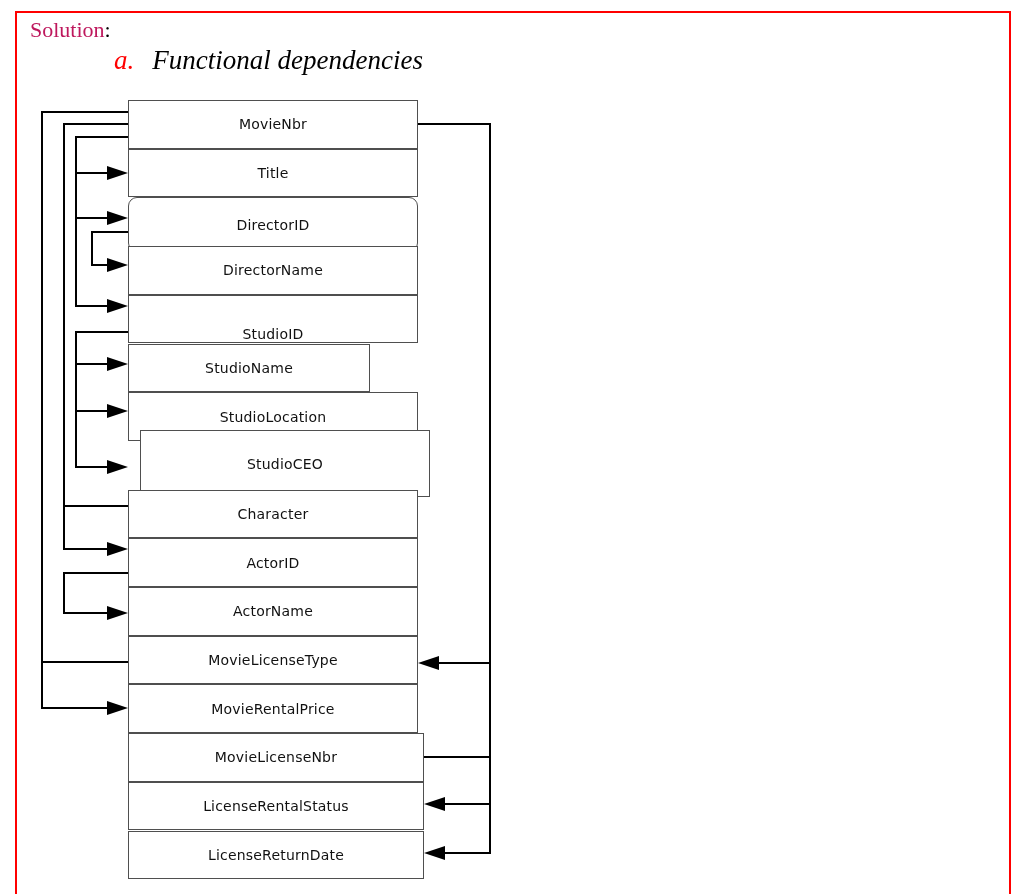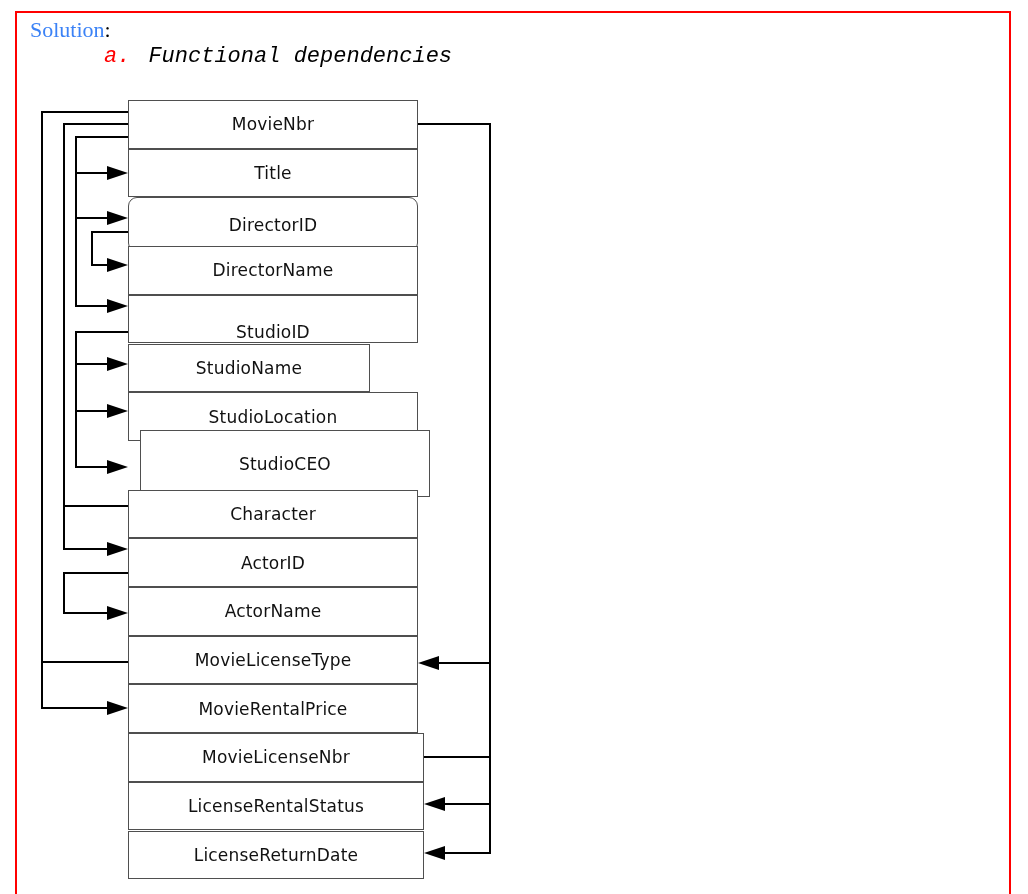--- a/index.html
+++ b/index.html
@@ -9,33 +9,33 @@
   }
   .solution-border{
     position:absolute;left:15px;top:11px;width:996px;height:883px;
     box-sizing:border-box;border:2px solid #ff0000;border-bottom:none;
   }
   .header-line1{
     position:absolute;left:30px;top:17px;
     font-family:"Liberation Serif",serif;font-size:22px;line-height:1.2;
     color:#000000;white-space:nowrap;
   }
-  .sol-red{color:#3b82f6;}
+  .sol-red{color:#be185d;}
   .header-line2{
-    position:absolute;left:104px;top:44px;
-    font-family:Liberation Mono, monospace;font-style:italic;font-size:22px;line-height:1.2;
+    position:absolute;left:114px;top:44px;
+    font-family:Liberation Serif, serif;font-style:italic;font-size:27px;line-height:1.2;
     color:#000000;white-space:nowrap;
   }
   .item-letter{color:#ff0000;display:inline-block;margin-right:18px;}
   .diagram{position:absolute;left:0;top:0;width:1028px;height:894px;}
   .attr-box{
     position:absolute;box-sizing:border-box;background:#ffffff;
     border:1px solid #4f4f4f;
     display:flex;align-items:center;justify-content:center;
-    font-size:17px;color:#111111;letter-spacing:0.2px;
+    font-size:14px;color:#111111;letter-spacing:0.2px;
   }
   #connector-svg{position:absolute;left:0;top:0;pointer-events:none;}
 </style>
 </head>
 <body>
 
 <div class="page">
 
   <div class="solution-border"></div>
 

